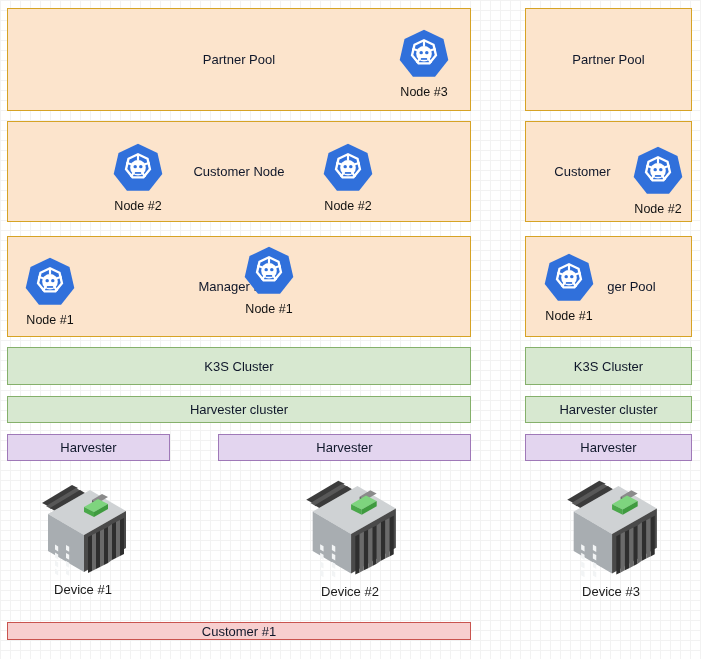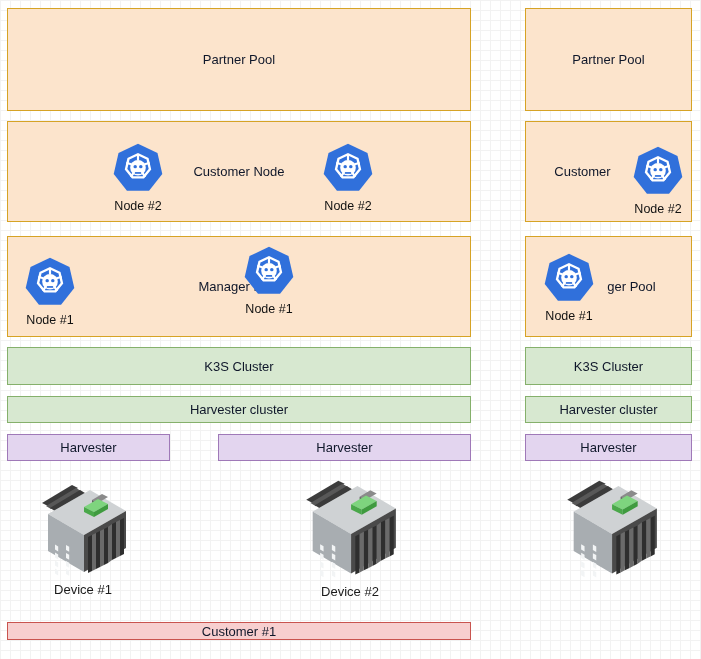--- a/index.html
+++ b/index.html
@@ -148,20 +148,40 @@
 
   <div class="box green" style="left:525px;top:396px;width:167px;height:27px;">
     <span>Harvester cluster</span>
   </div>
 
   <div class="box purple" style="left:525px;top:434px;width:167px;height:27px;">
     <span>Harvester</span>
   </div>
 
 
+  <div class="node" style="left:395px;top:28px;">
+    <svg width="58" height="58" viewBox="0 0 64 64">
+      <path d="M32 2 L53.5 12.2 L58.8 35.2 L44.2 53.8 L19.8 53.8 L5.2 35.2 L10.5 12.2 Z" fill="#3070db"></path>
+      <g fill="none" stroke="#ffffff" stroke-width="2.6">
+        <path d="M32 13.5 L42.5 18.5 L45.2 30 L38 39 L26 39 L18.8 30 L21.5 18.5 Z"></path>
+      </g>
+      <circle cx="32" cy="28.5" r="8.6" fill="#ffffff"></circle>
+      <circle cx="28.9" cy="27.2" r="1.9" fill="#3070db"></circle>
+      <circle cx="35.1" cy="27.2" r="1.9" fill="#3070db"></circle>
+      <path d="M28.2 33.2 h7.6 v1.9 h-7.6 Z" fill="#3070db"></path>
+      <g stroke="#ffffff" stroke-width="2.4">
+        <line x1="32" y1="13.5" x2="32" y2="20.2"></line>
+        <line x1="44.9" y1="22.9" x2="38.6" y2="24.9"></line>
+        <line x1="40" y1="38.4" x2="36.1" y2="33.1"></line>
+        <line x1="24" y1="38.4" x2="27.9" y2="33.1"></line>
+        <line x1="19.1" y1="22.9" x2="25.4" y2="24.9"></line>
+      </g>
+    </svg>
+    <div class="node-label">Node #3</div>
+  </div>
 
   <div class="node" style="left:109px;top:142px;">
     <svg width="58" height="58" viewBox="0 0 64 64">
       <path d="M32 2 L53.5 12.2 L58.8 35.2 L44.2 53.8 L19.8 53.8 L5.2 35.2 L10.5 12.2 Z" fill="#3070db"></path>
       <g fill="none" stroke="#ffffff" stroke-width="2.6">
         <path d="M32 13.5 L42.5 18.5 L45.2 30 L38 39 L26 39 L18.8 30 L21.5 18.5 Z"></path>
       </g>
       <circle cx="32" cy="28.5" r="8.6" fill="#ffffff"></circle>
       <circle cx="28.9" cy="27.2" r="1.9" fill="#3070db"></circle>
       <circle cx="35.1" cy="27.2" r="1.9" fill="#3070db"></circle>
@@ -412,15 +432,16 @@
         <rect x="38" y="56" width="3.2" height="5" transform="skewY(30)"></rect>
         <rect x="38" y="64" width="3.2" height="5" transform="skewY(30)"></rect>
         <rect x="38" y="72" width="3.2" height="5" transform="skewY(30)"></rect>
       </g>
       <polygon points="64,25 74,19 80,22 70,28" fill="#8a8a8a"></polygon>
       <polygon points="64,25 70,28 70,31 64,28" fill="#5c5c5c"></polygon>
       <polygon points="56,32 70,24 80,29 66,37" fill="#7ed47e"></polygon>
       <polygon points="56,32 66,37 66,42 56,37" fill="#4aa84a"></polygon>
       <polygon points="66,37 80,29 80,34 66,42" fill="#3f9b3f"></polygon>
     </svg>
+    <div class="device-label">Device #3</div>
   </div>
 
 </div>
 
 </body></html>

